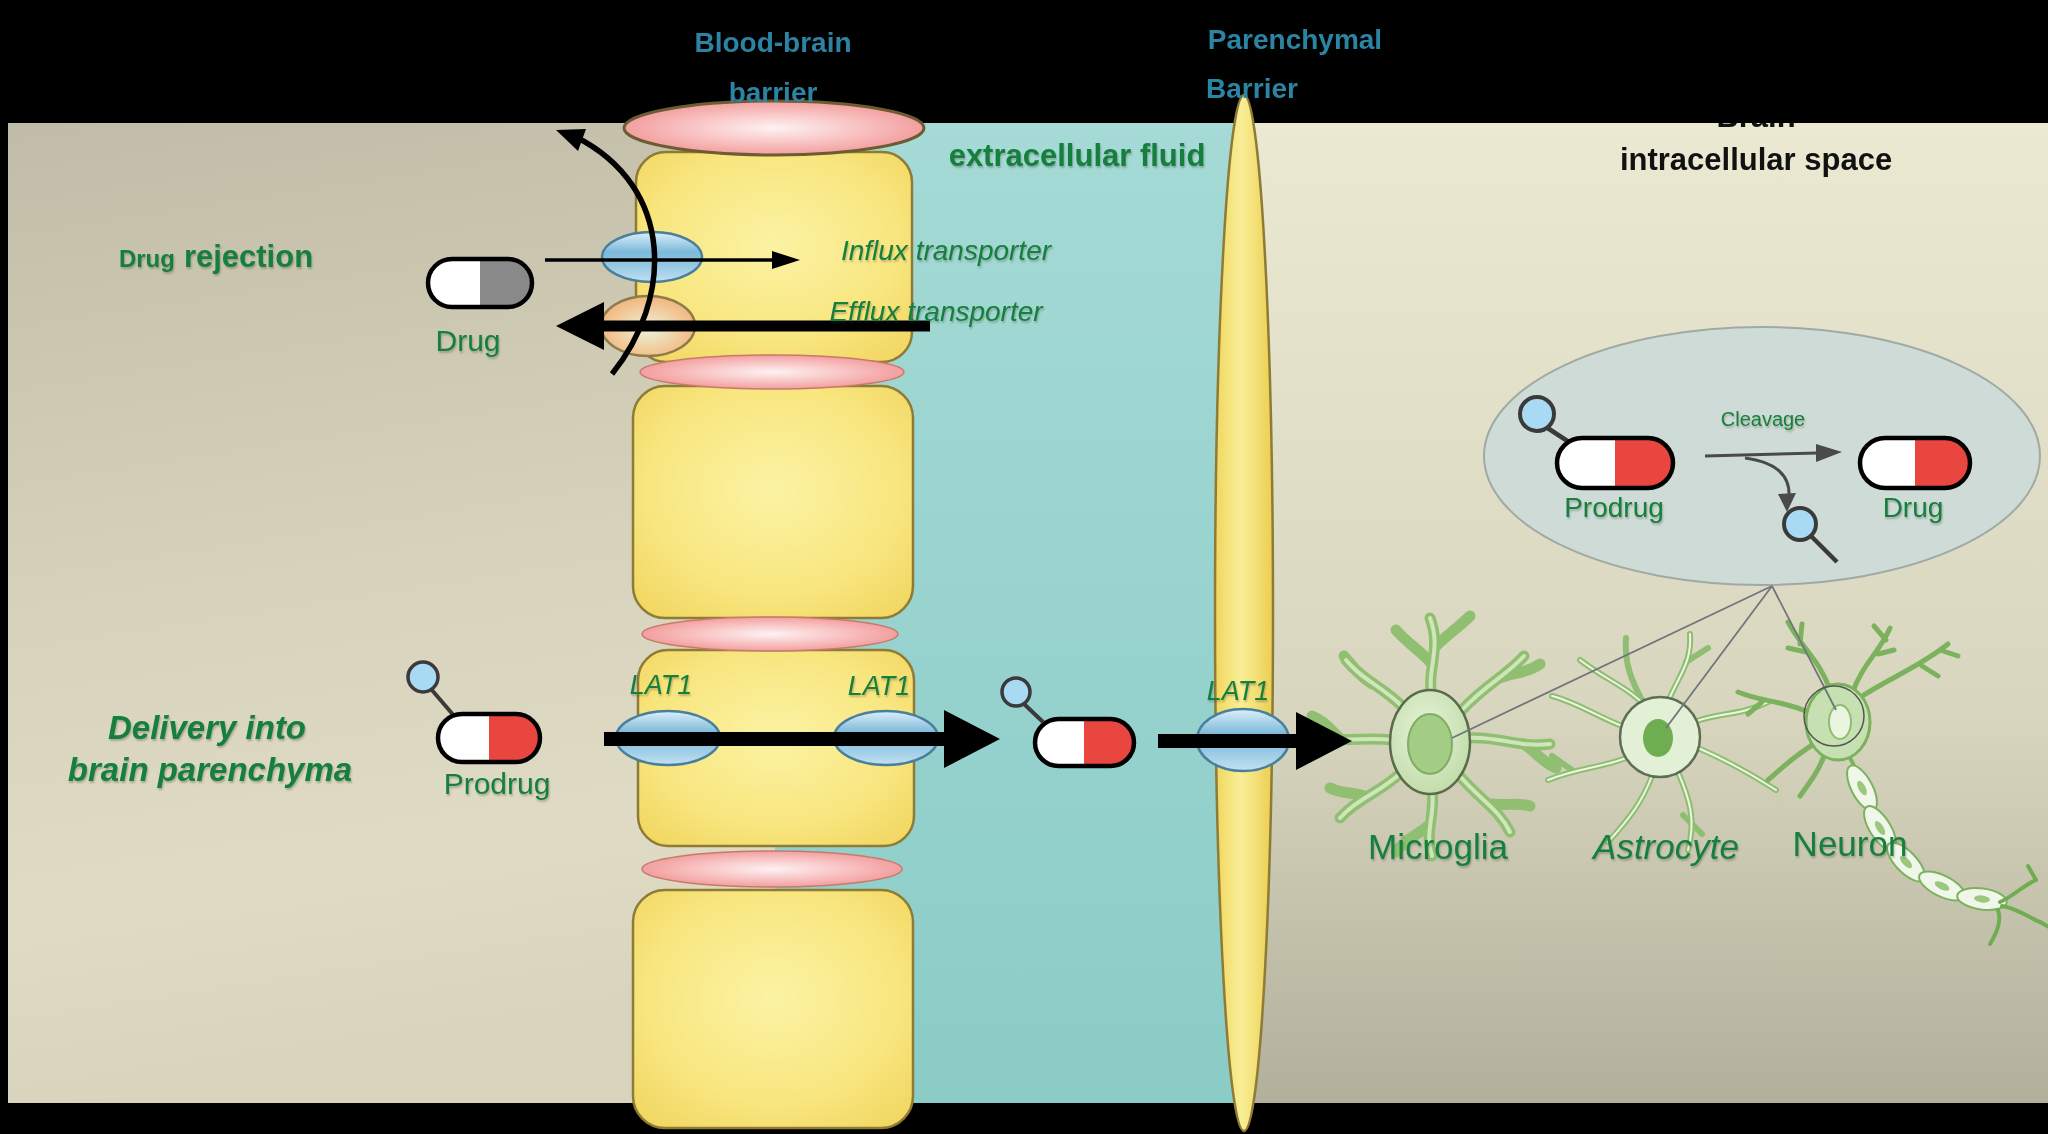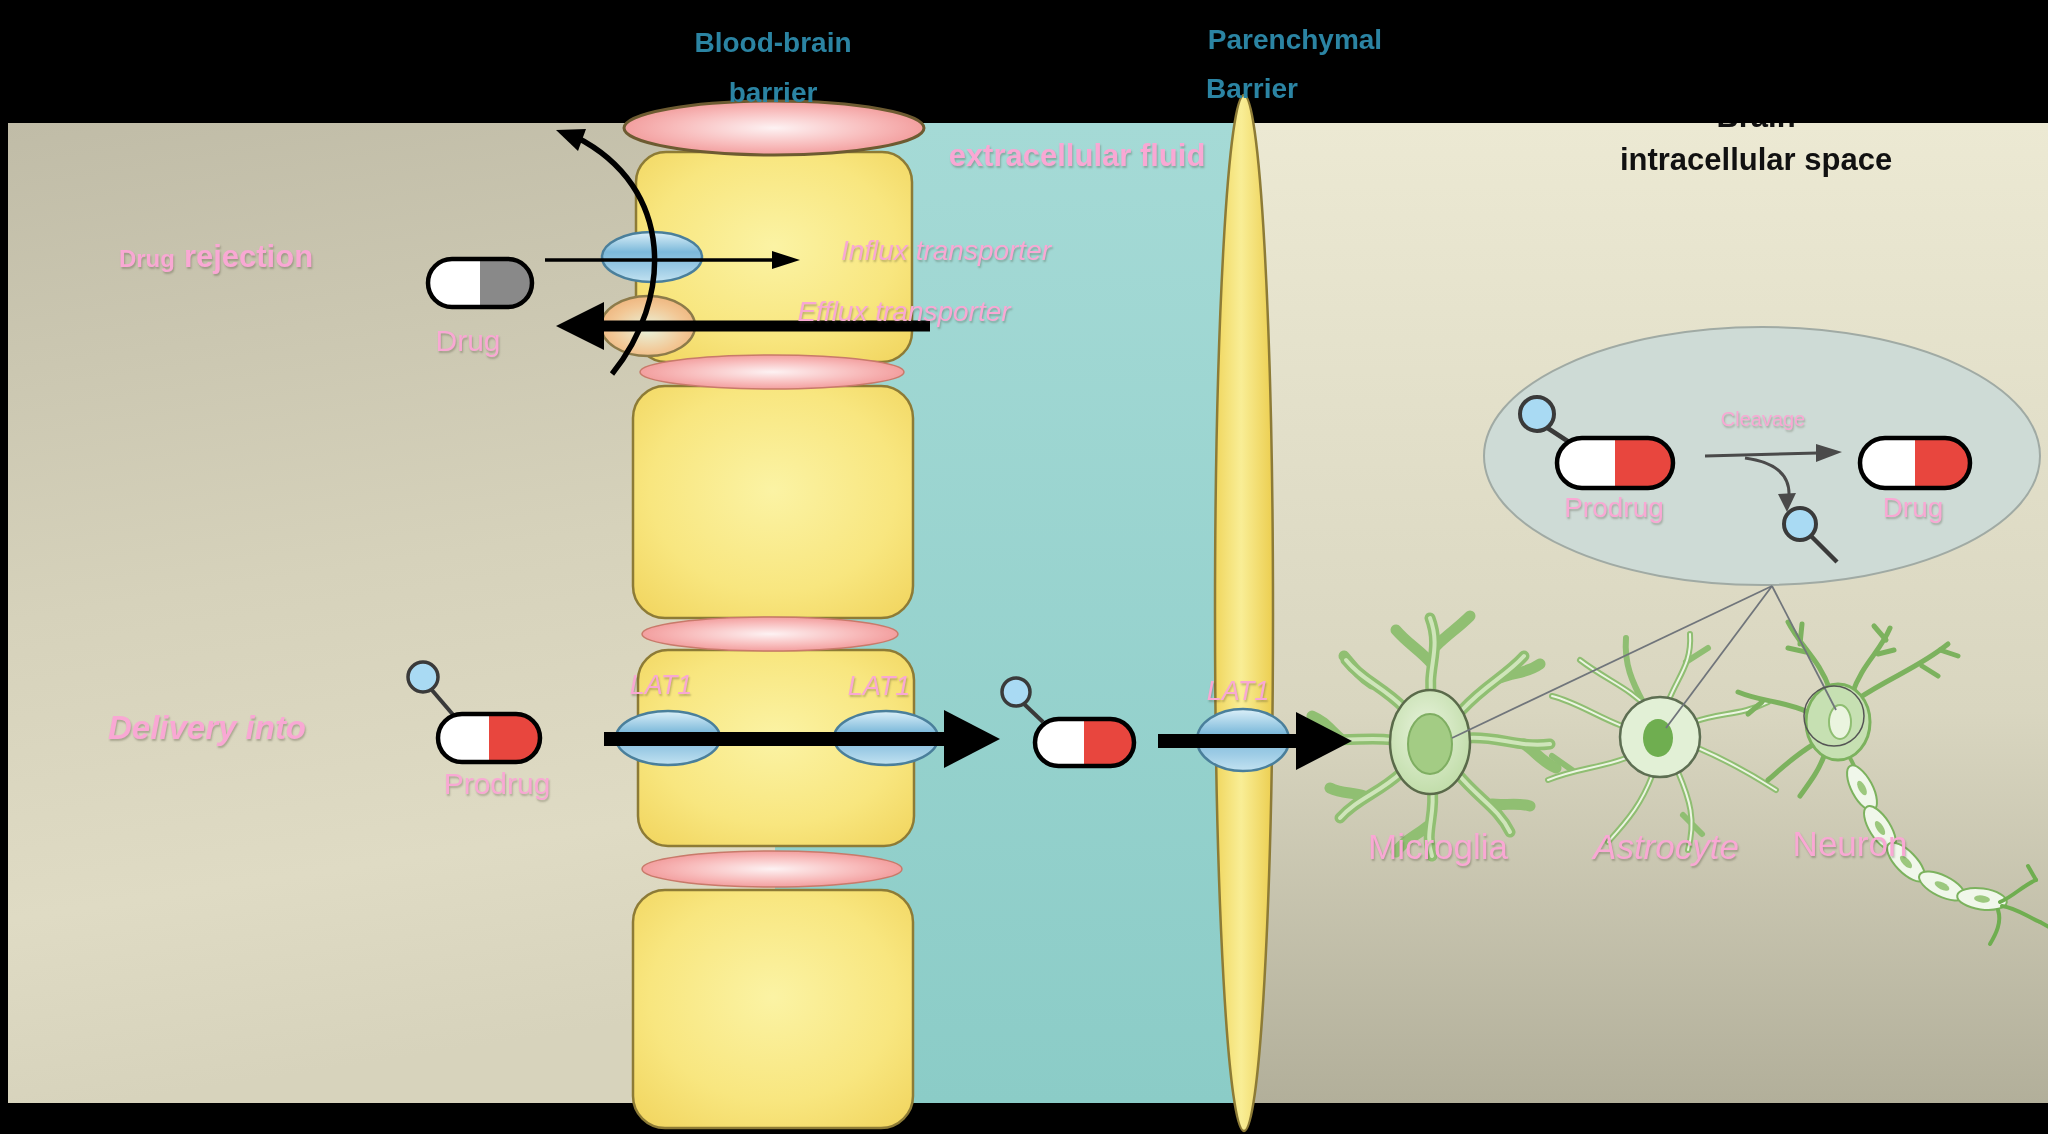--- a/index.html
+++ b/index.html
@@ -1,20 +1,20 @@
 <!DOCTYPE html>
 <html><head>
 <meta charset="utf-8">
 <style>
   html,body{margin:0;padding:0;background:#000;}
   #canvas{position:relative;width:2048px;height:1134px;overflow:hidden;background:#000;
           font-family:"Liberation Sans",sans-serif;}
   #art{position:absolute;left:0;top:0;z-index:1;}
   .lbl{position:absolute;z-index:2;transform:translate(-50%,-50%);white-space:nowrap;
-       color:#f9a8d4;text-shadow:1px 2px 2px rgba(60,60,40,.30);line-height:1;}
+       color:#15803d;text-shadow:1px 2px 2px rgba(60,60,40,.30);line-height:1;}
   .teal{color:#2b84a3;font-weight:bold;font-size:28px;text-shadow:none;}
   .big-bold{font-weight:bold;font-size:31px;}
   .ital{font-style:italic;font-size:28px;}
   .lat1{font-style:italic;font-size:27px;}
   .cap-label{font-size:30px;}
   .cell-label{font-size:35px;}
   .deliver{font-weight:bold;font-style:italic;font-size:33px;text-align:right;}
   .mix-sm{font-weight:bold;font-size:24px;}
   .mix-lg{font-weight:bold;font-size:31px;margin-left:9px;}
   .cleave{font-size:20px;}
@@ -300,23 +300,24 @@
 <div class="lbl teal" style="left:773px;top:43px;">Blood-brain</div>
 <div class="lbl teal" style="left:773px;top:93px;">barrier</div>
 <div class="lbl teal" style="left:1252px;top:40px;margin-left:43px;">Parenchymal</div>
 <div class="lbl teal" style="left:1252px;top:89px;">Barrier</div>
 <div class="lbl big-bold" style="left:1077px;top:155px;">extracellular fluid</div>
 
 <div class="lbl" style="left:216px;top:256px;"><span class="mix-sm">Drug</span><span class="mix-lg">rejection</span></div>
 
 <div class="lbl cap-label" style="left:468px;top:341px;">Drug</div>
 <div class="lbl ital" style="left:946px;top:251px;">Influx transporter</div>
-<div class="lbl ital" style="left:904px;top:312px;">Efflux transporter</div>
+<div class="lbl ital" style="left:936px;top:312px;">Efflux transporter</div>
 
 <div class="lbl deliver" style="left:207px;top:727px;">Delivery into</div>
+<div class="lbl deliver" style="left:210px;top:769px;">brain parenchyma</div>
 <div class="lbl cap-label" style="left:497px;top:784px;">Prodrug</div>
 
 <div class="lbl lat1" style="left:661px;top:685px;">LAT1</div>
 <div class="lbl lat1" style="left:879px;top:686px;">LAT1</div>
 <div class="lbl lat1" style="left:1238px;top:691px;">LAT1</div>
 
 <div class="lbl cleave" style="left:1763px;top:419px;">Cleavage</div>
 <div class="lbl inset-lbl" style="left:1614px;top:508px;">Prodrug</div>
 <div class="lbl inset-lbl" style="left:1913px;top:508px;">Drug</div>
 

